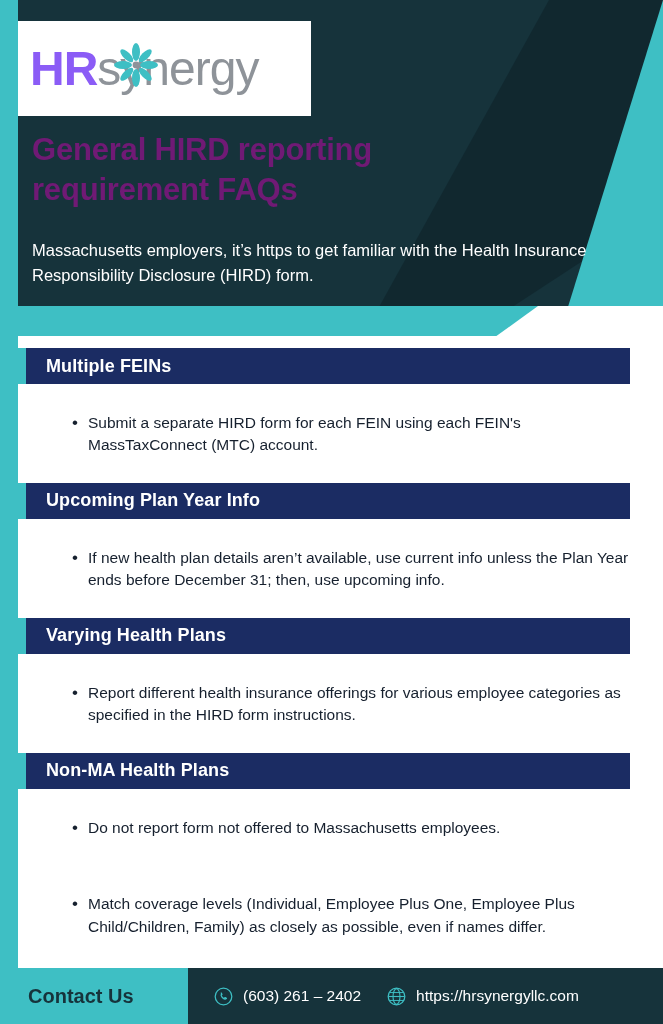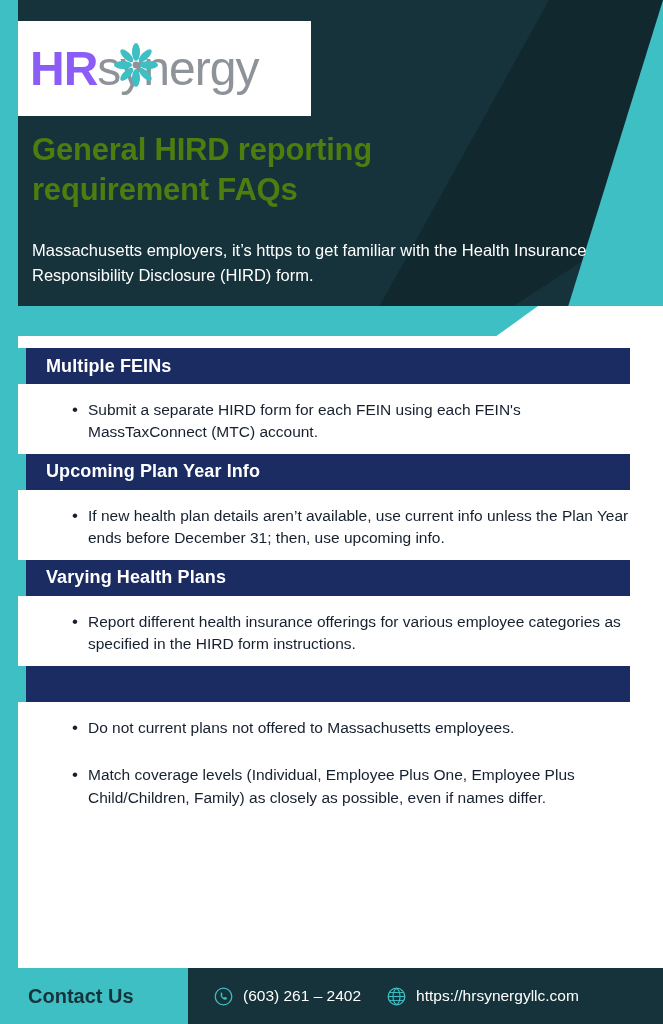--- a/index.html
+++ b/index.html
@@ -121,21 +121,21 @@
     top: 22px;
     width: 44px;
     height: 44px;
   }
 
   .header-title {
     position: absolute;
     left: 14px;
     top: 130px;
     width: 500px;
-    color: #4d7c0f;
+    color: #701a75;
     font-size: 31px;
     font-weight: 700;
     line-height: 1.28;
     letter-spacing: -0.2px;
   }
   .header-sub {
     position: absolute;
     left: 14px;
     top: 238px;
     width: 612px;
@@ -147,21 +147,21 @@
 
   
   .content {
     position: absolute;
     left: 18px;
     top: 348px;
     width: 645px;
     height: 620px;
   }
   .faq-block {
-    margin-bottom: 0;
+    margin-bottom: 16px;
   }
   .faq-head {
     position: relative;
     height: 36px;
     background: #1b2c63;
     display: flex;
     align-items: center;
     margin-left: 8px;
     margin-right: 33px;
   }
@@ -174,21 +174,21 @@
     background: #3ebfc4;
   }
   .faq-head .title {
     color: #ffffff;
     font-size: 18px;
     font-weight: 700;
     padding-left: 20px;
     letter-spacing: 0.1px;
   }
   .faq-body {
-    padding: 15px 30px 10px 36px;
+    padding: 28px 30px 10px 36px;
   }
   .faq-body ul {
     margin: 0;
     padding: 0 0 0 18px;
     list-style: none;
   }
   .faq-body li {
     position: relative;
     color: #16202e;
     font-size: 15.5px;
@@ -331,24 +331,25 @@
       <div class="faq-body">
         <ul>
           <li>Report different health insurance offerings for various employee categories as specified in the HIRD form instructions.</li>
         </ul>
       </div>
     </div>
 
     <div class="faq-block">
       <div class="faq-head">
         <span class="accent"></span>
-      </div>
-      <div class="faq-body">
-        <ul>
-          <li>Do not current plans not offered to Massachusetts employees.</li>
+        <span class="title">Non-MA Health Plans</span>
+      </div>
+      <div class="faq-body">
+        <ul>
+          <li>Do not report form not offered to Massachusetts employees.</li>
         </ul>
       </div>
     </div>
 
 
     <div class="faq-block">
       <div class="faq-body">
         <ul>
           <li>Match coverage levels (Individual, Employee Plus One, Employee Plus Child/Children, Family) as closely as possible, even if names differ.</li>
         </ul>

